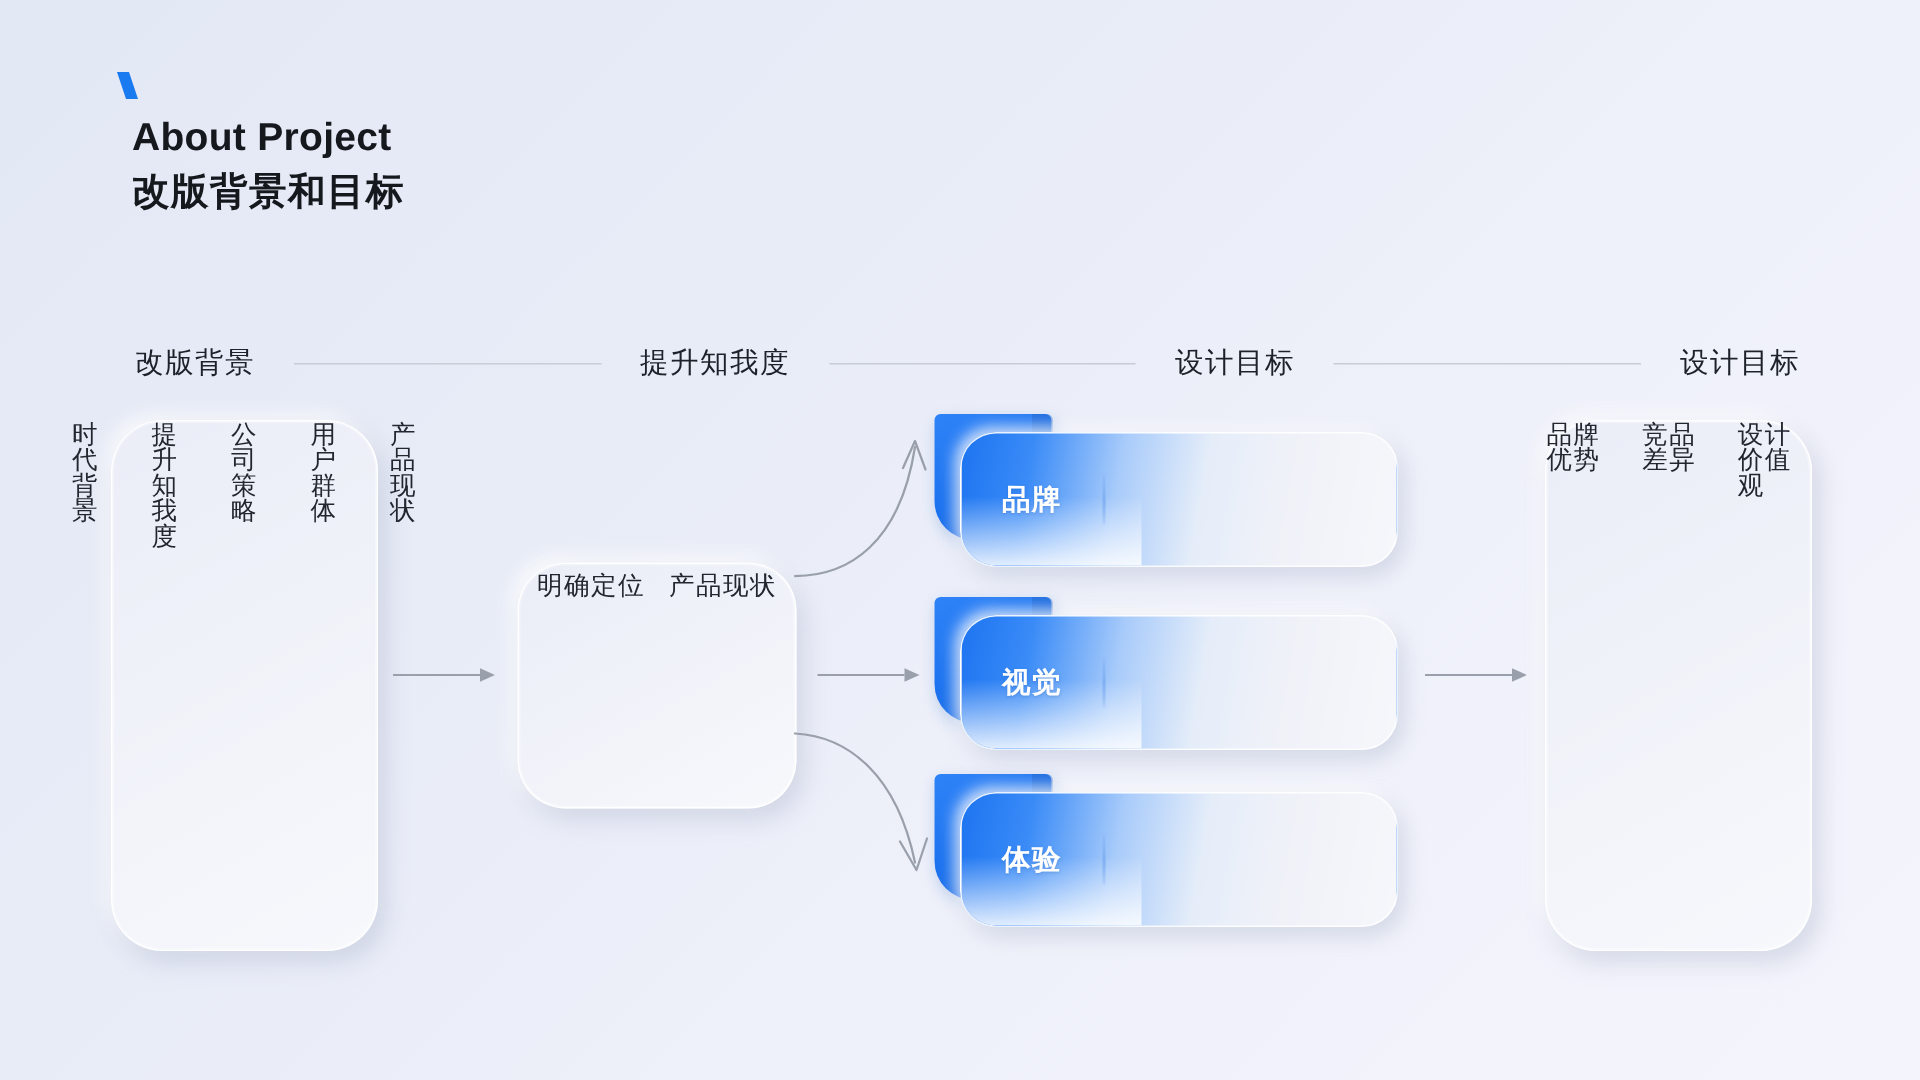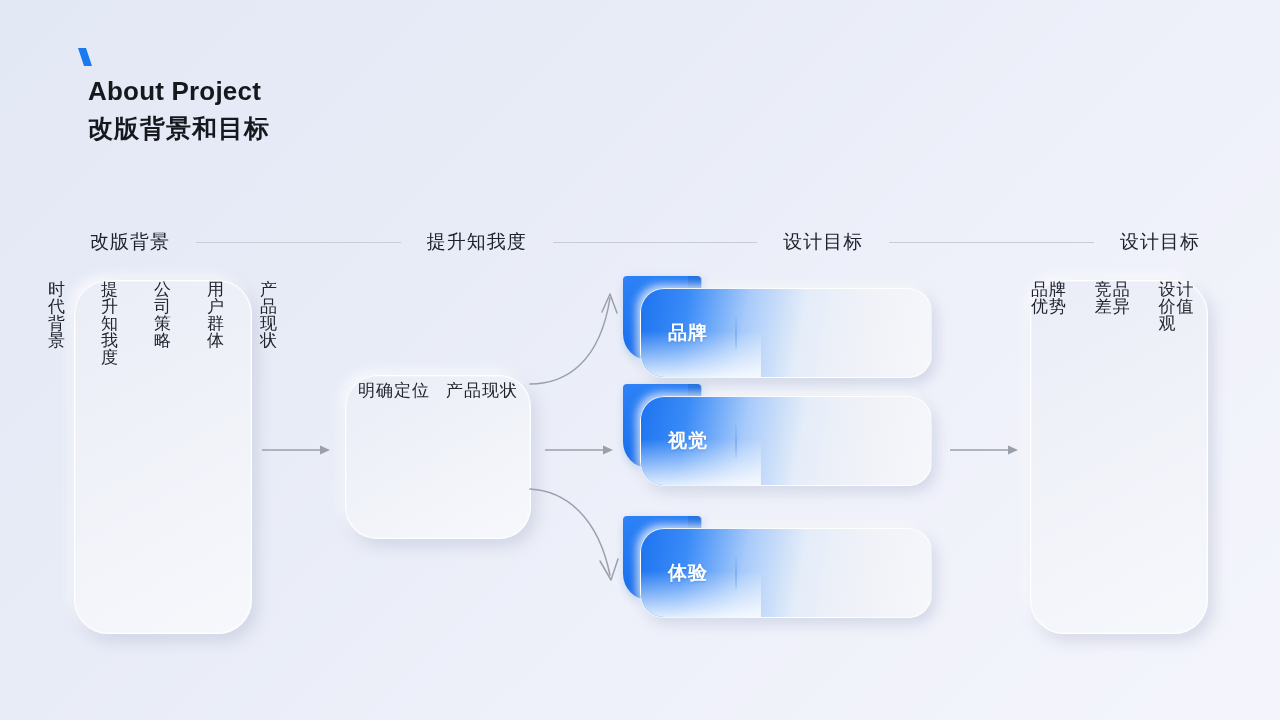--- a/index.html
+++ b/index.html
@@ -122,21 +122,21 @@
   }
 
   
   .goal-card {
     position: absolute;
     width: 290px;
     height: 88px;
     padding-left: 38px;
   }
   #goal-card-0 { left: 640px; top: 288px; }
-  #goal-card-1 { left: 640px; top: 396px; }
+  #goal-card-1 { left: 640px; top: 410px; }
   #goal-card-2 { left: 640px; top: 528px; }
 
   
   .goal-tab {
     position: absolute;
     left: -17px;
     top: -12px;
     width: 78px;
     height: 84px;
     background: linear-gradient(160deg, #2f83f7 0%, #1c72ef 55%, #1768e4 100%);

